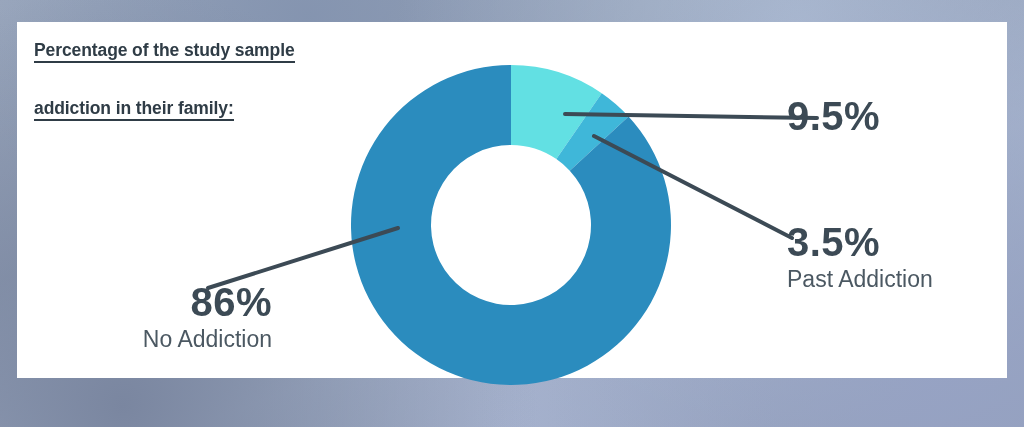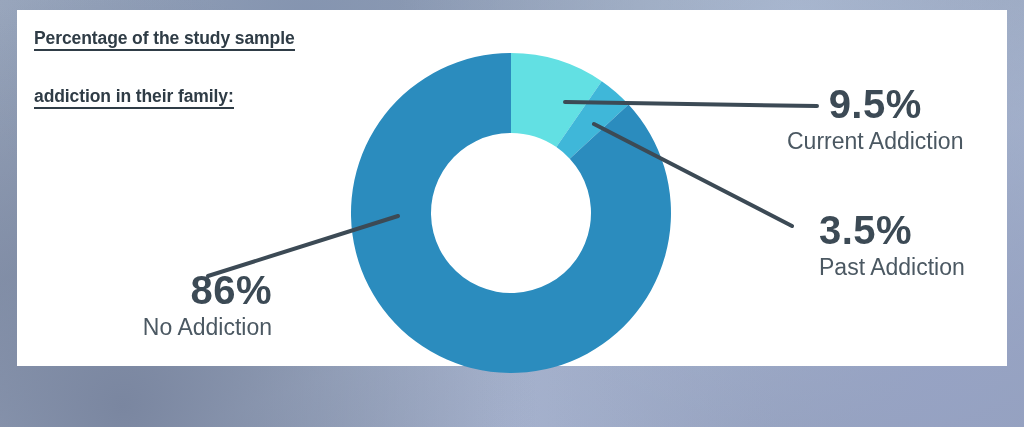--- a/index.html
+++ b/index.html
@@ -25,21 +25,21 @@
       radial-gradient(circle at 92% 88%, rgba(150,162,196,0.9) 0%, rgba(150,162,196,0) 46%),
       radial-gradient(circle at 50% 100%, rgba(168,180,208,0.85) 0%, rgba(168,180,208,0) 40%),
       radial-gradient(circle at 78% 6%, rgba(174,189,212,0.9) 0%, rgba(174,189,212,0) 45%),
       radial-gradient(circle at 30% 4%, rgba(131,147,175,0.9) 0%, rgba(131,147,175,0) 40%),
       linear-gradient(160deg, #9aa7bd 0%, #8d9ab1 35%, #a5b2c9 62%, #93a0b8 100%);
   }
 
   #card {
     position: absolute;
     left: 17px;
-    top: 10px;
+    top: 22px;
     width: 990px;
     height: 356px;
     background: #ffffff;
   }
 
   #chart-title {
     position: absolute;
     left: 17px;
     top: 14px;
     width: 345px;
@@ -87,21 +87,20 @@
 
   #callout-current {
     left: 770px;
     top: 72px;
     text-align: center;
   }
   #callout-past {
     left: 770px;
     top: 198px;
     text-align: left;
-    margin-left: 32px;
   }
   #callout-none {
     left: 55px;
     top: 258px;
     width: 200px;
     text-align: right;
   }
 </style>
 </head>
 <body>
@@ -126,21 +125,20 @@
       <g id="leaders">
         <line x1="548" y1="92" x2="800" y2="96" stroke="#3c4a55" stroke-width="4" stroke-linecap="round"></line>
         <line x1="577" y1="114" x2="775" y2="216" stroke="#3c4a55" stroke-width="4" stroke-linecap="round"></line>
         <line x1="381" y1="206" x2="191" y2="266" stroke="#3c4a55" stroke-width="4" stroke-linecap="round"></line>
       </g>
     </svg>
   </div>
 
   <div class="callout" id="callout-current">
     <div class="pct">9.5%</div>
-    <div class="lbl">Current Addiction</div>
   </div>
 
   <div class="callout" id="callout-past">
     <div class="pct">3.5%</div>
     <div class="lbl">Past Addiction</div>
   </div>
 
   <div class="callout" id="callout-none">
     <div class="pct">86%</div>
     <div class="lbl">No Addiction</div>

